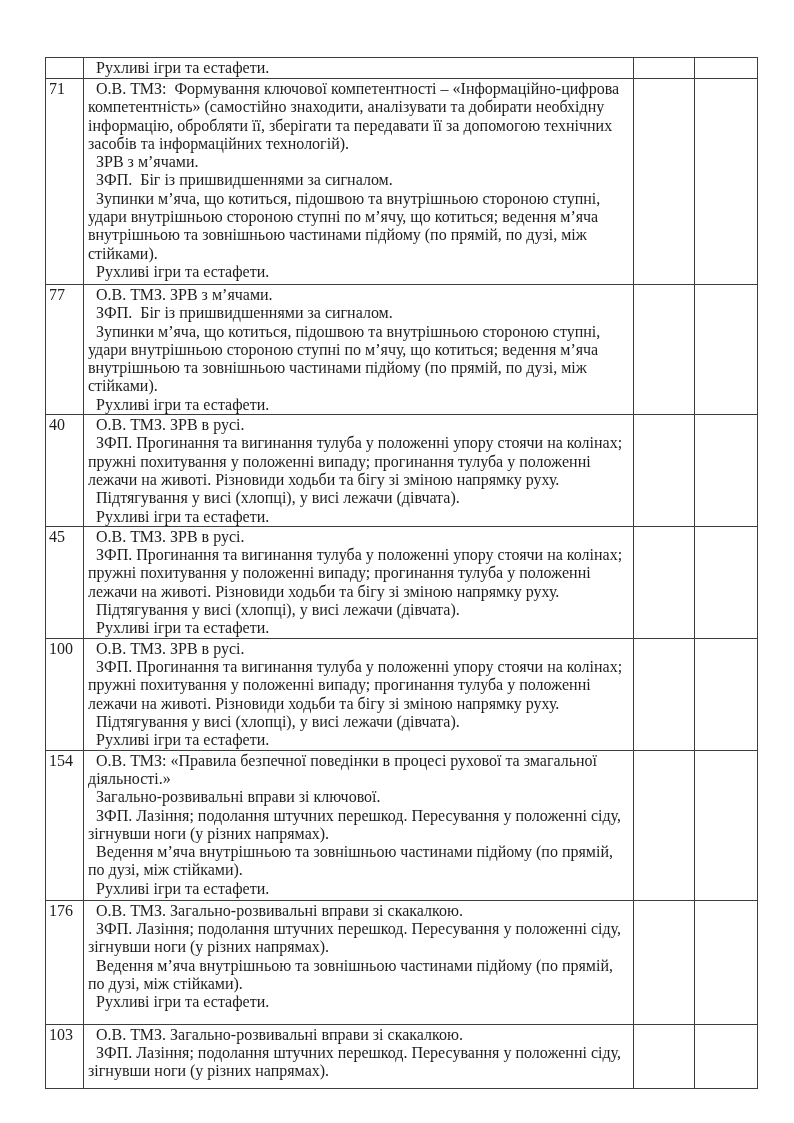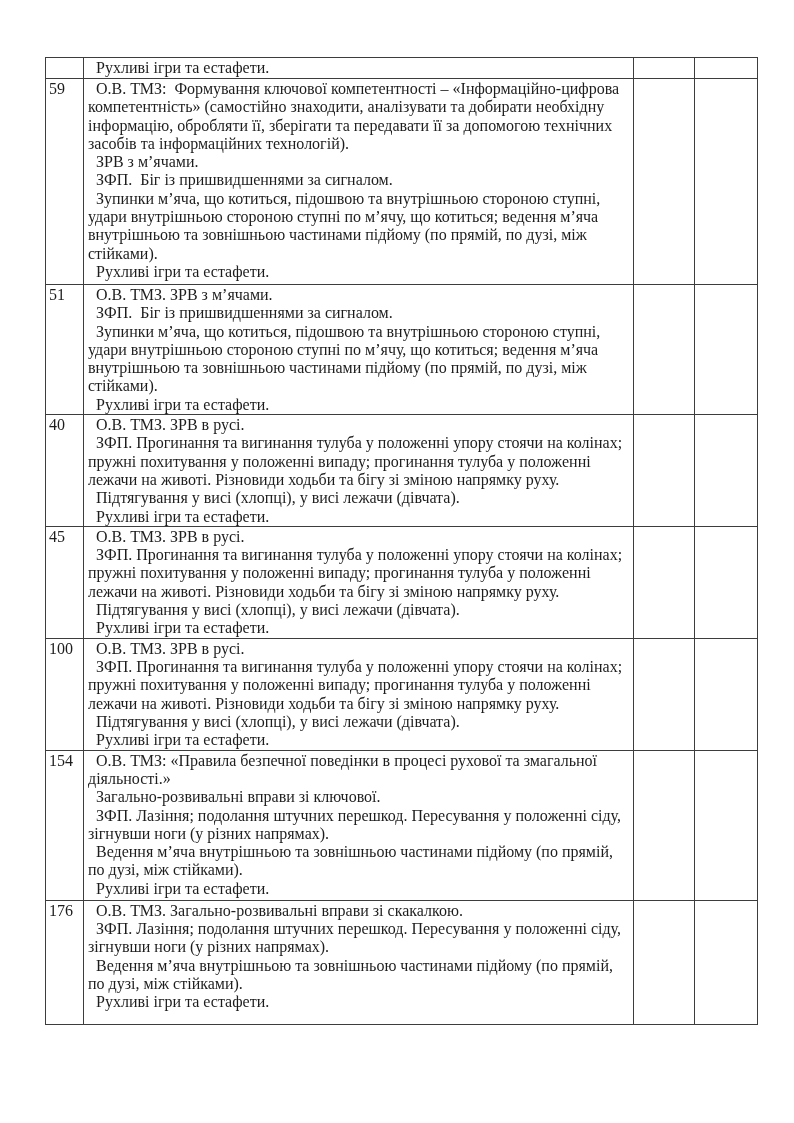--- a/index.html
+++ b/index.html
@@ -77,33 +77,33 @@
     <tbody id="table-body">
         <tr>
           <td class="num-cell"></td>
           <td class="content-cell">
             <p>Рухливі ігри та естафети.</p>
           </td>
           <td class="blank-cell"></td>
           <td class="blank-cell"></td>
         </tr>
         <tr>
-          <td class="num-cell">59</td>
+          <td class="num-cell">71</td>
           <td class="content-cell">
             <p>О.В. ТМЗ:  Формування ключової компетентності – «Інформаційно-цифрова компетентність» (самостійно знаходити, аналізувати та добирати необхідну інформацію, обробляти її, зберігати та передавати її за допомогою технічних засобів та інформаційних технологій).</p>
             <p>ЗРВ з м’ячами.</p>
             <p>ЗФП.  Біг із пришвидшеннями за сигналом.</p>
             <p>Зупинки м’яча, що котиться, підошвою та внутрішньою стороною ступні, удари внутрішньою стороною ступні по м’ячу, що котиться; ведення м’яча внутрішньою та зовнішньою частинами підйому (по прямій, по дузі, між стійками).</p>
             <p>Рухливі ігри та естафети.</p>
           </td>
           <td class="blank-cell"></td>
           <td class="blank-cell"></td>
         </tr>
         <tr>
-          <td class="num-cell">51</td>
+          <td class="num-cell">77</td>
           <td class="content-cell">
             <p>О.В. ТМЗ. ЗРВ з м’ячами.</p>
             <p>ЗФП.  Біг із пришвидшеннями за сигналом.</p>
             <p>Зупинки м’яча, що котиться, підошвою та внутрішньою стороною ступні, удари внутрішньою стороною ступні по м’ячу, що котиться; ведення м’яча внутрішньою та зовнішньою частинами підйому (по прямій, по дузі, між стійками).</p>
             <p>Рухливі ігри та естафети.</p>
           </td>
           <td class="blank-cell"></td>
           <td class="blank-cell"></td>
         </tr>
         <tr>
@@ -156,15 +156,24 @@
           <td class="content-cell">
             <p>О.В. ТМЗ. Загально-розвивальні вправи зі скакалкою.</p>
             <p>ЗФП. Лазіння; подолання штучних перешкод. Пересування у положенні сіду, зігнувши ноги (у різних напрямах).</p>
             <p>Ведення м’яча внутрішньою та зовнішньою частинами підйому (по прямій, по дузі, між стійками).</p>
             <p>Рухливі ігри та естафети.</p>
             <p></p>
           </td>
           <td class="blank-cell"></td>
           <td class="blank-cell"></td>
         </tr>
+        <tr>
+          <td class="num-cell">103</td>
+          <td class="content-cell">
+            <p>О.В. ТМЗ. Загально-розвивальні вправи зі скакалкою.</p>
+            <p>ЗФП. Лазіння; подолання штучних перешкод. Пересування у положенні сіду, зігнувши ноги (у різних напрямах).</p>
+          </td>
+          <td class="blank-cell"></td>
+          <td class="blank-cell"></td>
+        </tr>
       </tbody>
   </table>
 </div>
 
 </body></html>

